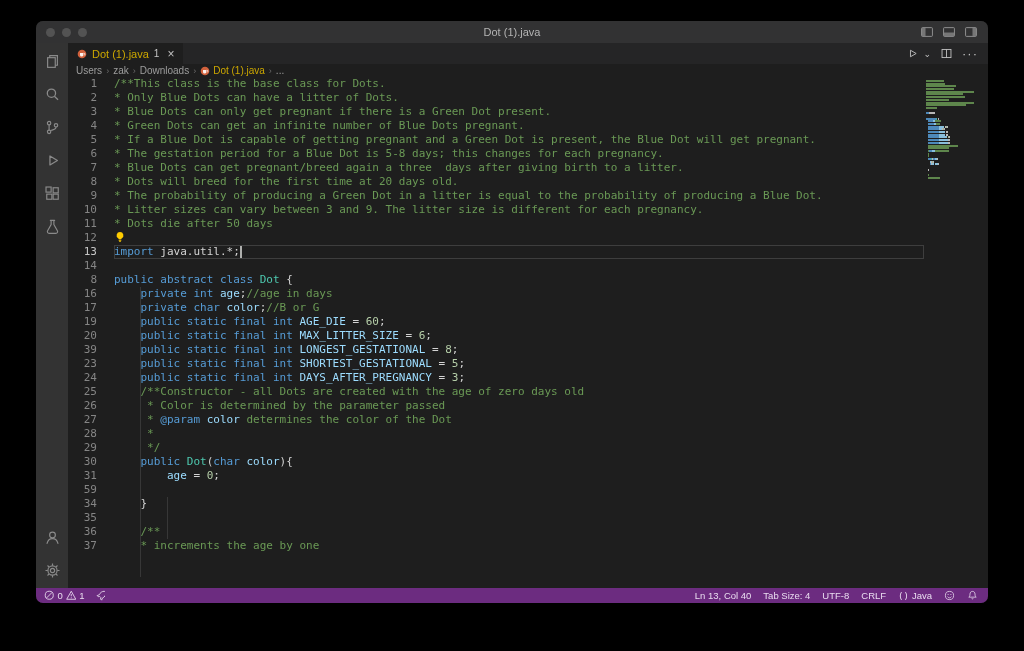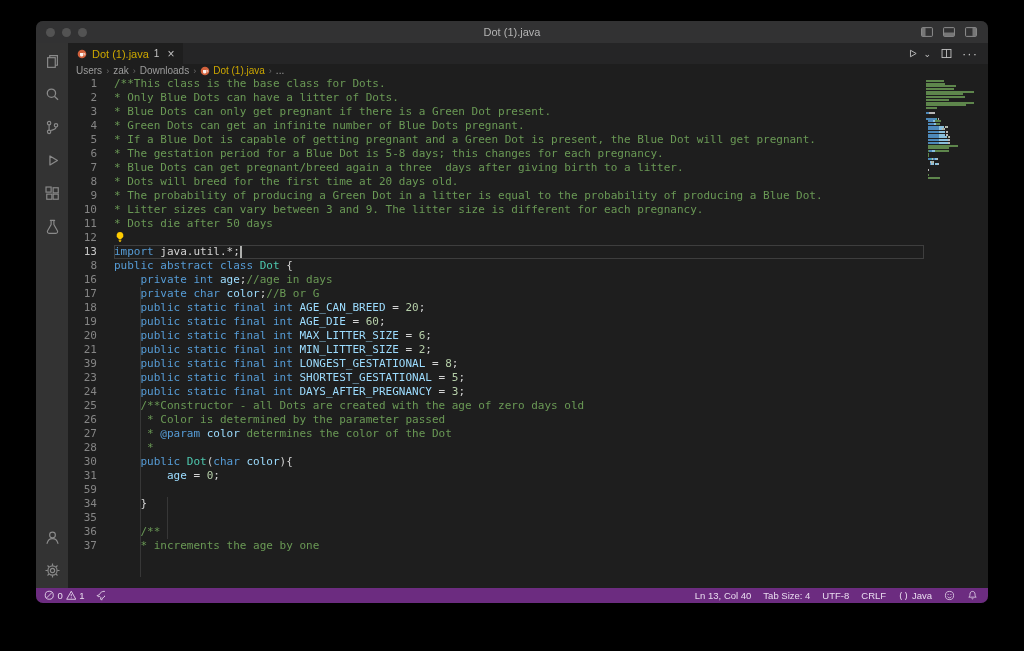--- a/index.html
+++ b/index.html
@@ -282,48 +282,44 @@
                         <path d="M6 1a3.4 3.4 0 0 0-1.8 6.3c.3.2.5.5.5.9h2.6c0-.4.2-.7.5-.9A3.4 3.4 0 0 0 6 1z" fill="#ffcc00"></path>
                         <rect x="4.7" y="8.8" width="2.6" height="1" rx=".3" fill="#ffcc00"></rect>
                         <rect x="5" y="10.2" width="2" height=".8" rx=".3" fill="#ffcc00"></rect>
                       </svg></span></span>
                 </div>
                 <div class="code-line current">
                   <span class="ln">13</span>
                   <span class="line-content"><span class="tk-kw">import</span><span class="tk-pl"> java.util.*;</span></span>
                 </div>
                 <div class="code-line">
+                  <span class="ln">14</span>
+                  <span class="line-content"></span>
+                </div>
+                <div class="code-line">
                   <span class="ln">8</span>
                   <span class="line-content"><span class="tk-kw">public abstract class </span><span class="tk-cl">Dot</span><span class="tk-pl"> {</span></span>
                 </div>
                 <div class="code-line">
                   <span class="ln">16</span>
                   <span class="line-content"><span class="tk-kw">    private int </span><span class="tk-vr">age</span><span class="tk-pl">;</span><span class="tk-cm">//age in days</span></span>
                 </div>
                 <div class="code-line">
                   <span class="ln">17</span>
                   <span class="line-content"><span class="tk-kw">    private char </span><span class="tk-vr">color</span><span class="tk-pl">;</span><span class="tk-cm">//B or G</span></span>
                 </div>
                 <div class="code-line">
-                  <span class="ln">18</span>
-                  <span class="line-content"><span class="tk-kw">    public static final int </span><span class="tk-vr">AGE_CAN_BREED</span><span class="tk-pl"> = </span><span class="tk-num">20</span><span class="tk-pl">;</span></span>
-                </div>
-                <div class="code-line">
                   <span class="ln">19</span>
                   <span class="line-content"><span class="tk-kw">    public static final int </span><span class="tk-vr">AGE_DIE</span><span class="tk-pl"> = </span><span class="tk-num">60</span><span class="tk-pl">;</span></span>
                 </div>
                 <div class="code-line">
                   <span class="ln">20</span>
                   <span class="line-content"><span class="tk-kw">    public static final int </span><span class="tk-vr">MAX_LITTER_SIZE</span><span class="tk-pl"> = </span><span class="tk-num">6</span><span class="tk-pl">;</span></span>
                 </div>
                 <div class="code-line">
-                  <span class="ln">21</span>
-                  <span class="line-content"><span class="tk-kw">    public static final int </span><span class="tk-vr">MIN_LITTER_SIZE</span><span class="tk-pl"> = </span><span class="tk-num">2</span><span class="tk-pl">;</span></span>
-                </div>
-                <div class="code-line">
                   <span class="ln">39</span>
                   <span class="line-content"><span class="tk-kw">    public static final int </span><span class="tk-vr">LONGEST_GESTATIONAL</span><span class="tk-pl"> = </span><span class="tk-num">8</span><span class="tk-pl">;</span></span>
                 </div>
                 <div class="code-line">
                   <span class="ln">23</span>
                   <span class="line-content"><span class="tk-kw">    public static final int </span><span class="tk-vr">SHORTEST_GESTATIONAL</span><span class="tk-pl"> = </span><span class="tk-num">5</span><span class="tk-pl">;</span></span>
                 </div>
                 <div class="code-line">
                   <span class="ln">24</span>
                   <span class="line-content"><span class="tk-kw">    public static final int </span><span class="tk-vr">DAYS_AFTER_PREGNANCY</span><span class="tk-pl"> = </span><span class="tk-num">3</span><span class="tk-pl">;</span></span>
@@ -336,20 +332,24 @@
                   <span class="ln">26</span>
                   <span class="line-content"><span class="tk-cm">     * Color is determined by the parameter passed</span></span>
                 </div>
                 <div class="code-line">
                   <span class="ln">27</span>
                   <span class="line-content"><span class="tk-cm">     * </span><span class="tk-kw">@param</span><span class="tk-vr"> color</span><span class="tk-cm"> determines the color of the Dot</span></span>
                 </div>
                 <div class="code-line">
                   <span class="ln">28</span>
                   <span class="line-content"><span class="tk-cm">     *</span></span>
+                </div>
+                <div class="code-line">
+                  <span class="ln">29</span>
+                  <span class="line-content"><span class="tk-cm">     */</span></span>
                 </div>
                 <div class="code-line">
                   <span class="ln">30</span>
                   <span class="line-content"><span class="tk-kw">    public </span><span class="tk-cl">Dot</span><span class="tk-pl">(</span><span class="tk-kw">char </span><span class="tk-vr">color</span><span class="tk-pl">){</span></span>
                 </div>
                 <div class="code-line">
                   <span class="ln">31</span>
                   <span class="line-content"><span class="tk-pl">        </span><span class="tk-vr">age</span><span class="tk-pl"> = </span><span class="tk-num">0</span><span class="tk-pl">;</span></span>
                 </div>
                 <div class="code-line">

